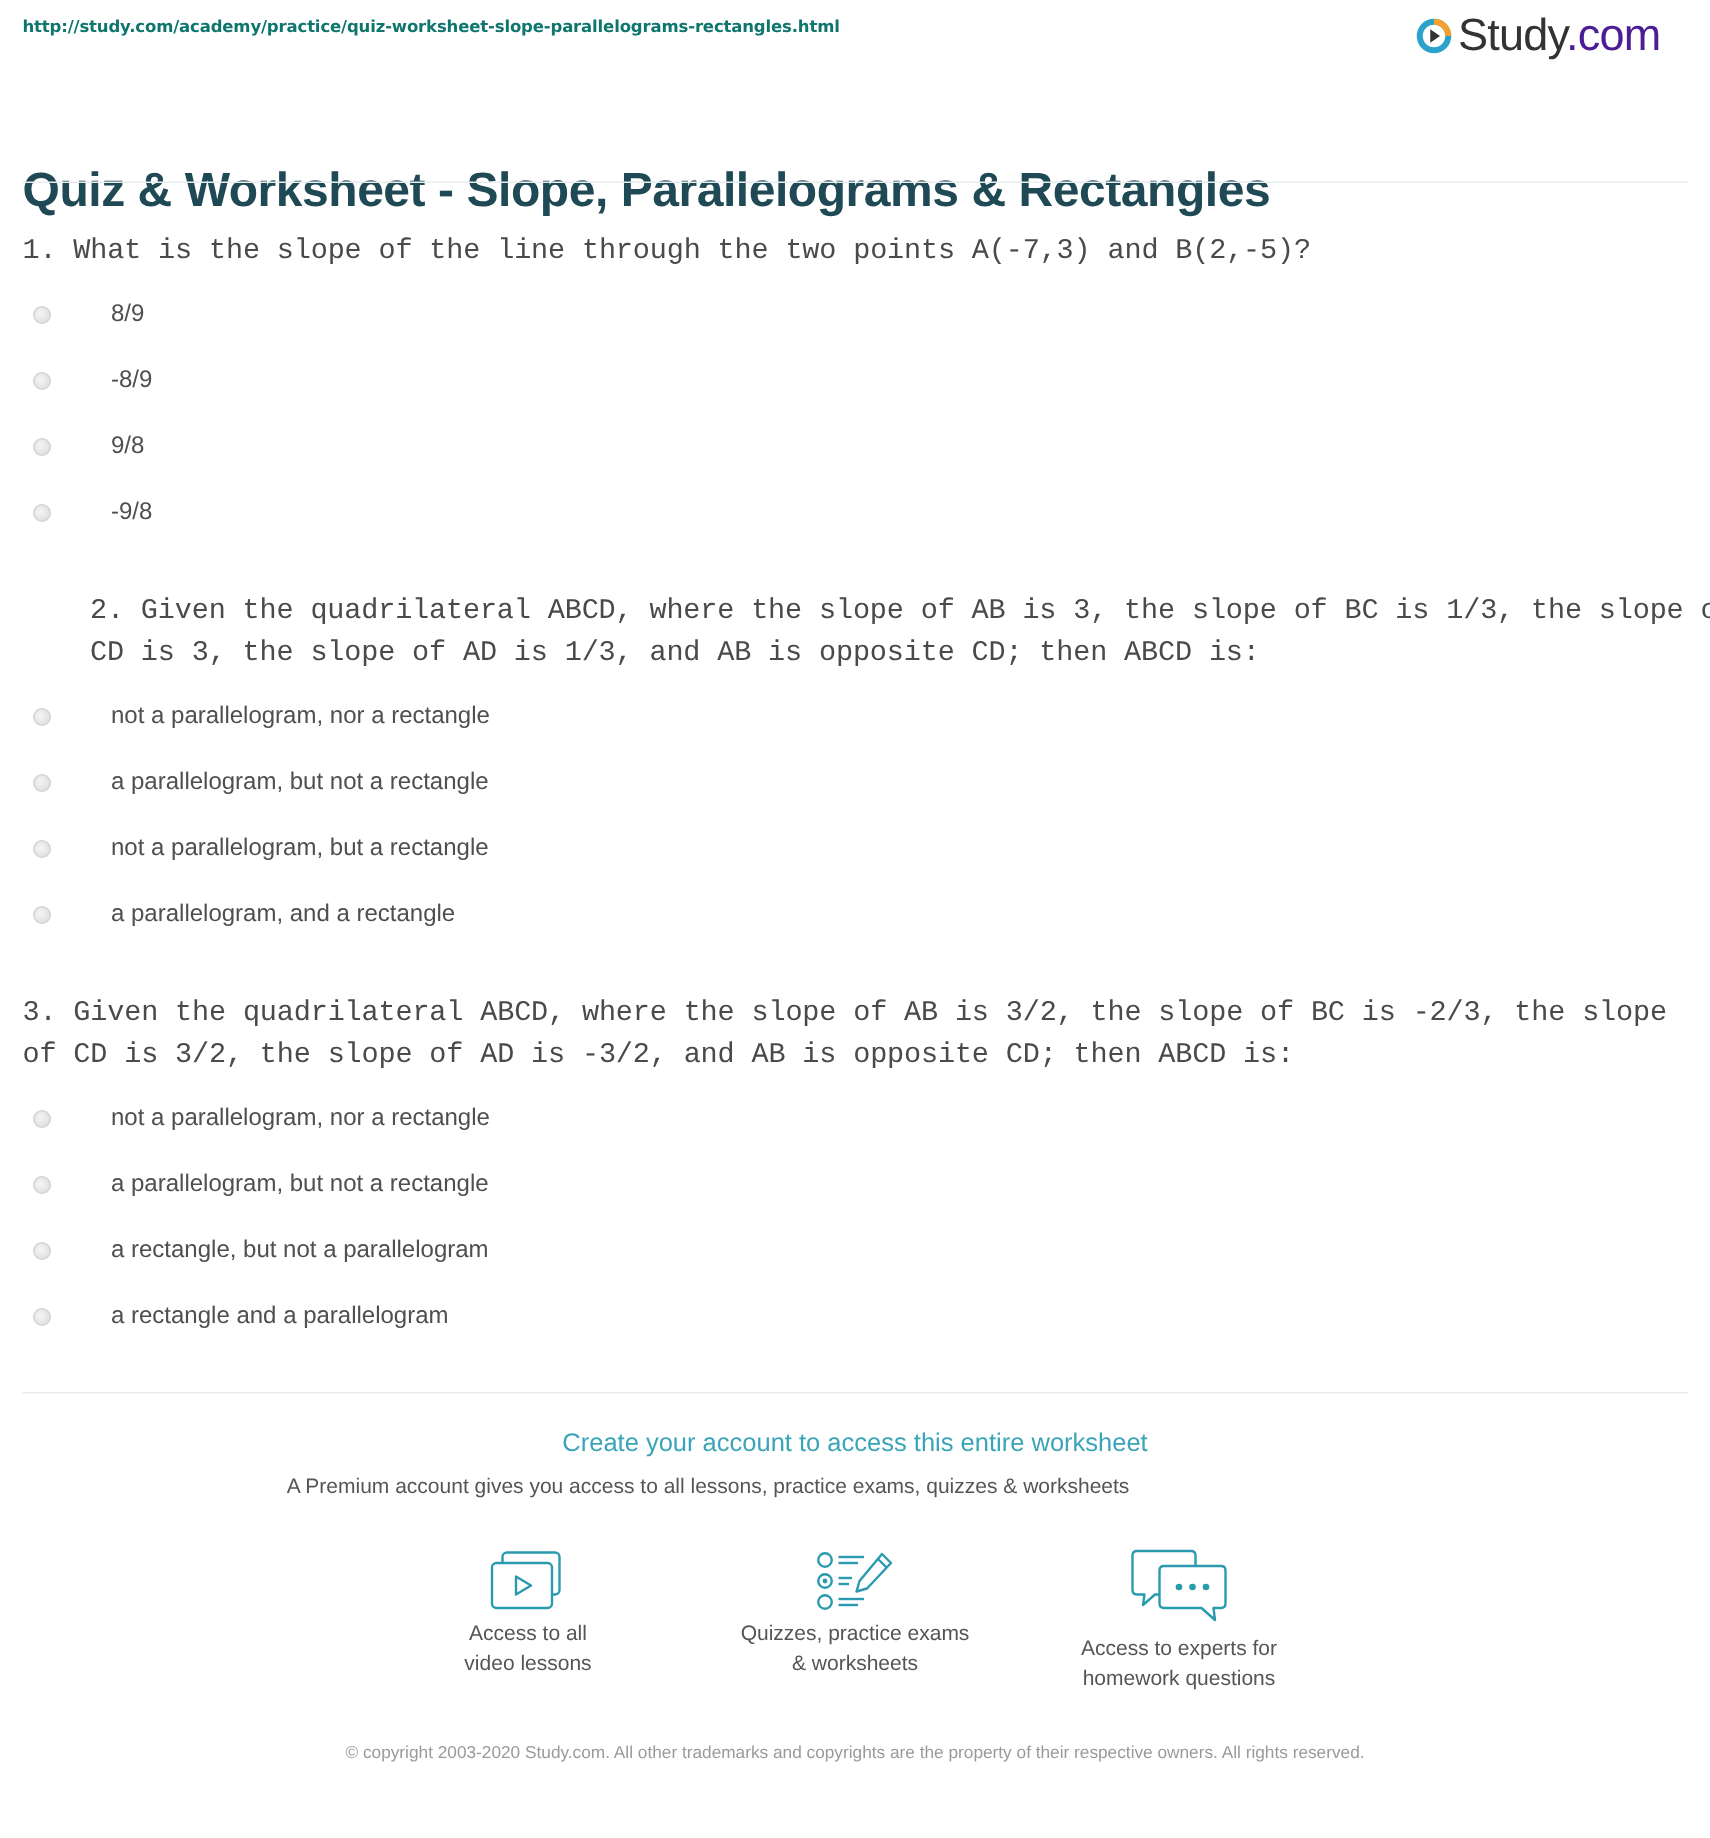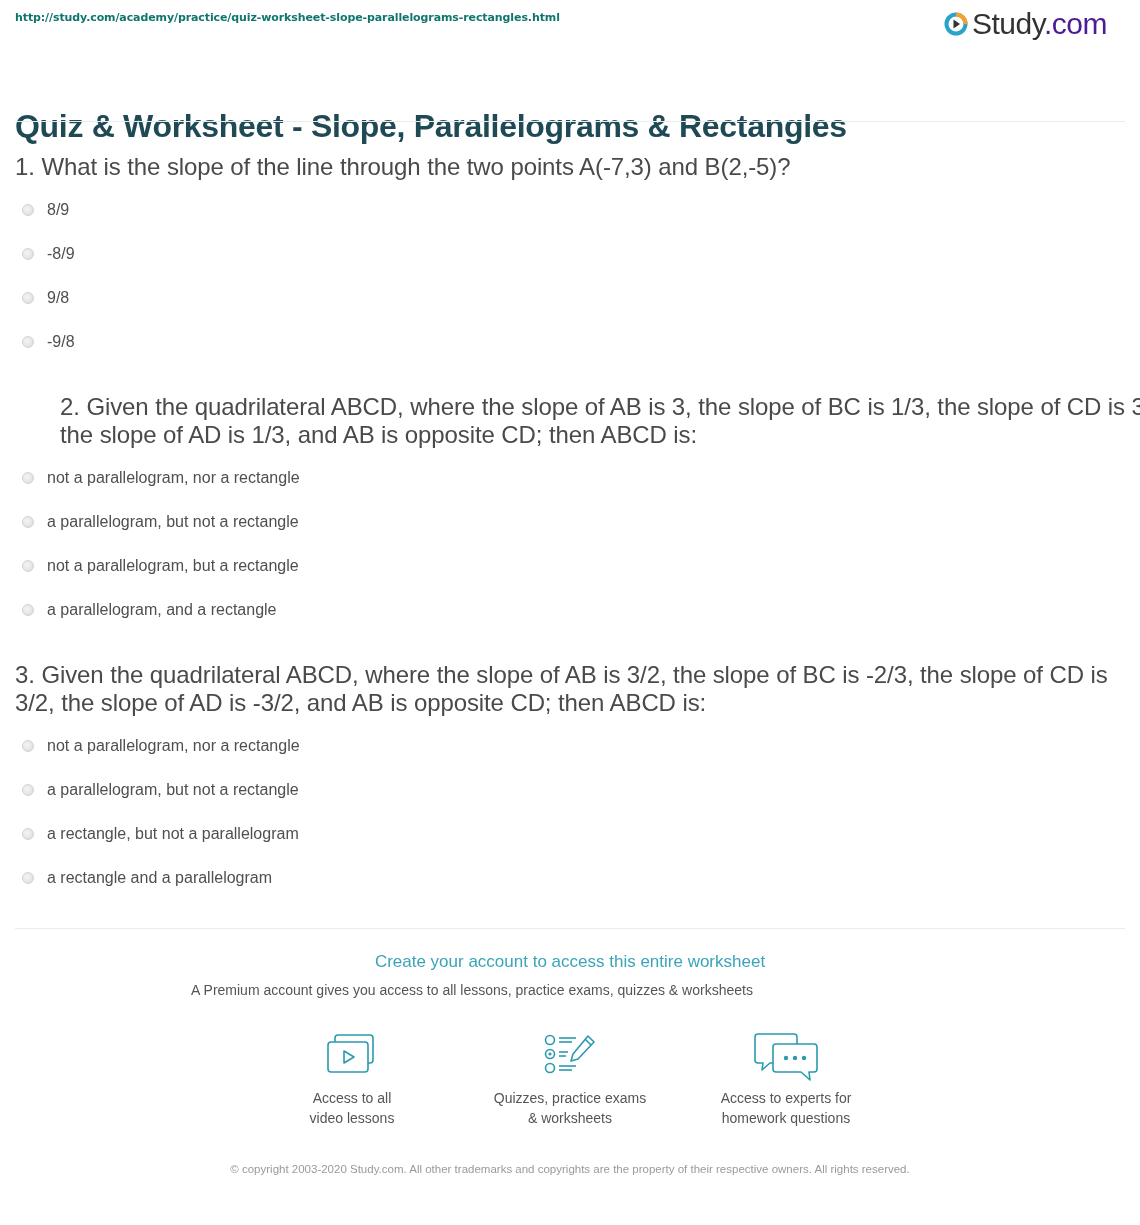--- a/index.html
+++ b/index.html
@@ -8,34 +8,34 @@
 
     .url { position: absolute; left: 15px; top: 11px; font-size: 11px; color: #0f766e; letter-spacing: -0.1px; font-weight: bold; }
     .logo { position: absolute; left: 944px; top: 8px; display: flex; align-items: center; }
     .logo-mark { width: 24px; height: 24px; margin-right: 4px; }
     .logo-text { font-family: "Liberation Sans", sans-serif; font-size: 30px; color: #333333; letter-spacing: -0.5px; line-height: 32px; }
     .logo-dot { color: #4c1d95; }
 
     .title { position: absolute; left: 15px; top: 68px; font-family: "Liberation Sans", sans-serif; font-size: 32px; color: #1f4a55; letter-spacing: -0.3px; margin-top: 40px; }
     .hr-top { position: absolute; left: 15px; right: 15px; top: 121px; height: 1px; background: #e7ecee; }
 
-    .question { position: absolute; left: 15px; width: 1115px; font-family: Liberation Sans, sans-serif; font-size: 24px; color: #4a4a4a; line-height: 28px; letter-spacing: -0.1px; }
+    .question { position: absolute; left: 15px; width: 1115px; font-family: Liberation Mono, monospace; font-size: 19px; color: #4a4a4a; line-height: 28px; letter-spacing: -0.1px; }
     .options { position: absolute; left: 22px; }
-    .option { display: flex; align-items: center; height: 44px; cursor: pointer; }
+    .option { display: flex; align-items: center; height: 44px; cursor: pointer; gap: 27px; }
     .radio { width: 12px; height: 12px; border-radius: 50%; background: radial-gradient(circle at 40% 40%, #f5f5f5 0%, #e2e2e2 70%, #d0d0d0 100%); border: 1px solid #d3d3d3; margin-right: 13px; flex: none; }
     .option-label { font-family: "Liberation Sans", sans-serif; font-size: 16px; color: #4f4f4f; }
 
     .hr-bottom { position: absolute; left: 15px; right: 15px; top: 928px; height: 1px; background: #e7ecee; }
 
     .cta-title { position: absolute; left: 0; width: 1140px; top: 952px; text-align: center; font-family: "Liberation Sans", sans-serif; font-size: 17px; color: #3aa4b8; font-weight: 300; }
     .cta-sub { position: absolute; left: 0; width: 944px; top: 982px; text-align: center; font-family: "Liberation Sans", sans-serif; font-size: 14px; color: #555; }
 
     .feature { position: absolute; top: 1032px; width: 200px; text-align: center; }
     .feature svg { display: block; margin: 0 auto; }
-    .feature-label { margin-top: 10px; font-family: "Liberation Sans", sans-serif; font-size: 14px; line-height: 20px; color: #555; }
+    .feature-label { font-family: "Liberation Sans", sans-serif; font-size: 14px; line-height: 20px; color: #555; }
 
     .footer { position: absolute; left: 200px; width: 740px; top: 1161px; text-align: center; font-family: "Liberation Sans", sans-serif; font-size: 11.5px; line-height: 17px; color: #9a9a9a; }
   </style>
 </head>
 <body>
 
 <div class="url">http://study.com/academy/practice/quiz-worksheet-slope-parallelograms-rectangles.html</div>
 
 <div class="logo">
   <svg class="logo-mark" viewBox="0 0 24 24">

